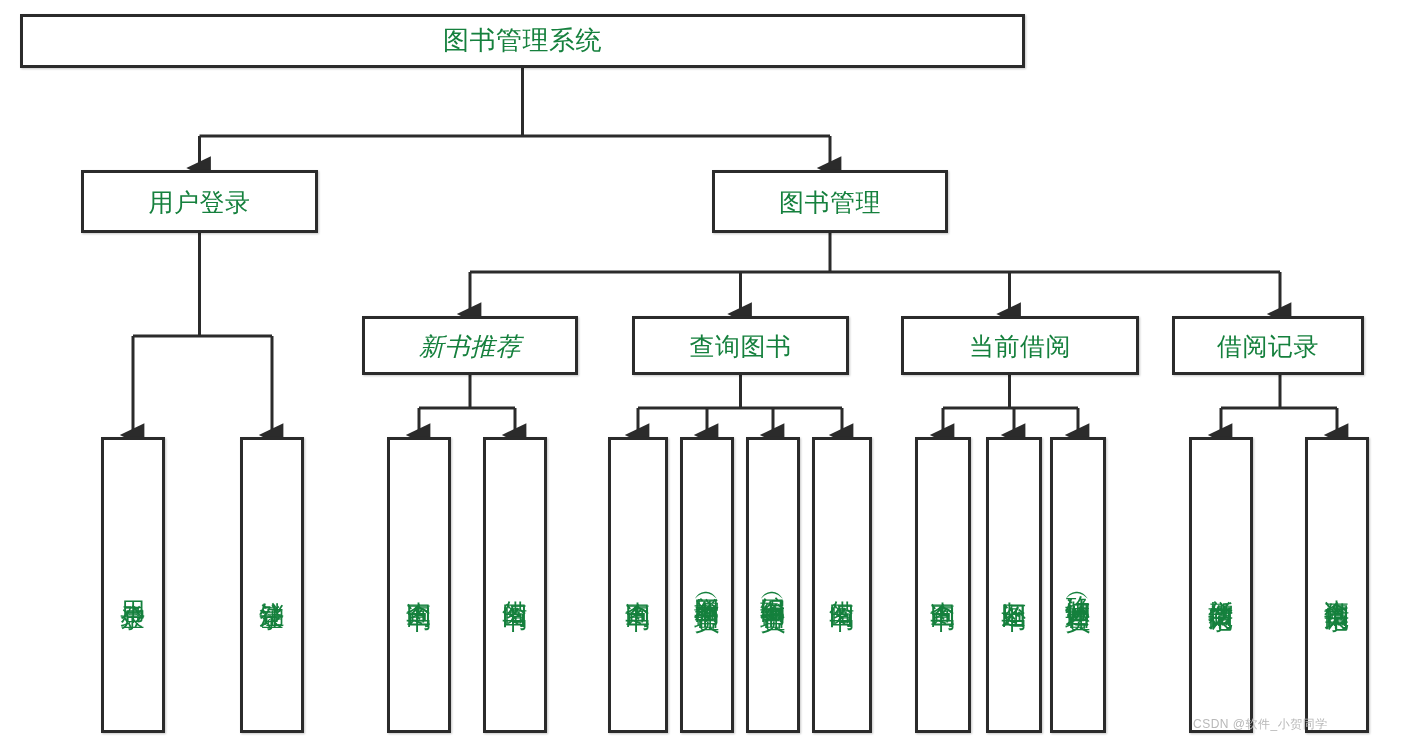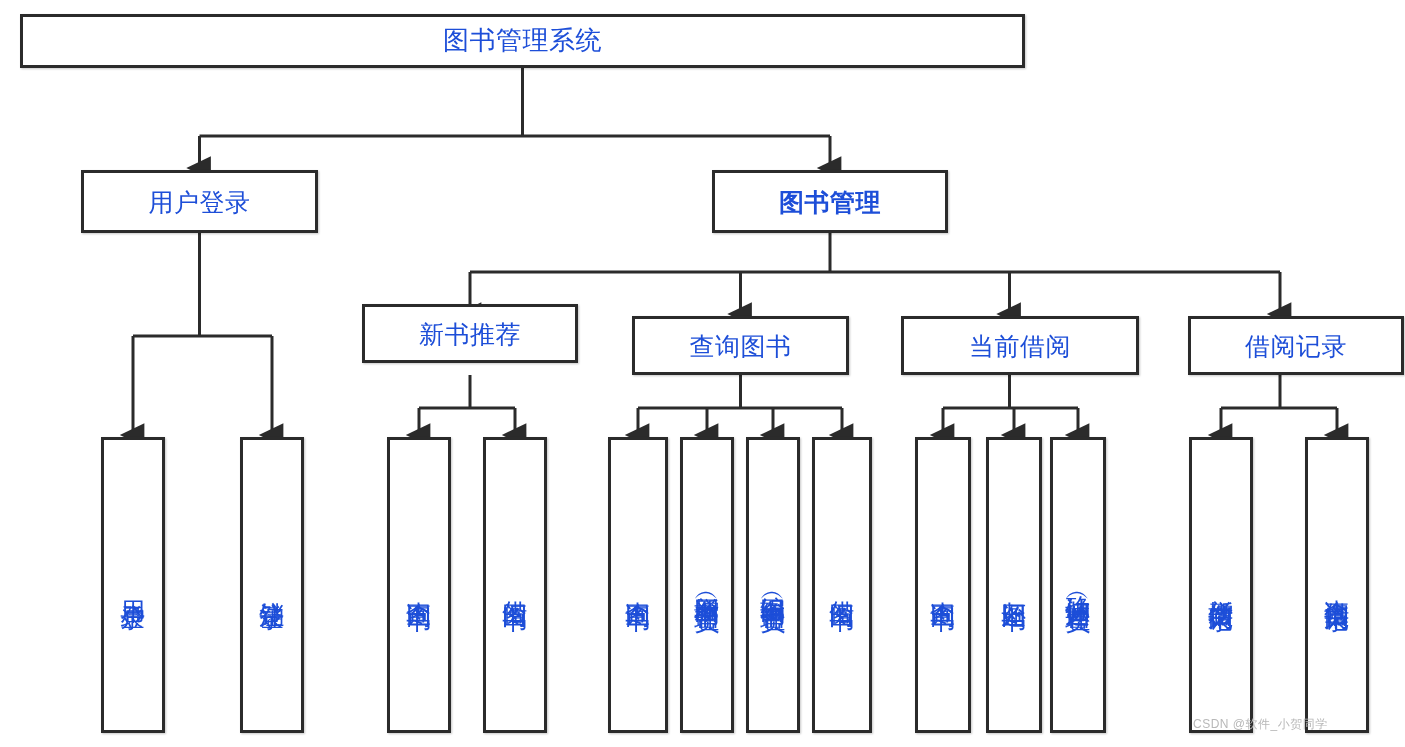--- a/index.html
+++ b/index.html
@@ -25,21 +25,21 @@
     pointer-events: none;
   }
   .node {
     position: absolute;
     box-sizing: border-box;
     border: 3px solid #2b2b2b;
     background: #ffffff;
     display: flex;
     align-items: center;
     justify-content: center;
-    color: #1d4ed8;
+    color: #15803d;
     box-shadow: 1px 1px 2px rgba(0,0,0,0.22);
   }
   .node .lbl {
     display: block;
     text-align: center;
     line-height: 1.12;
     letter-spacing: 0.5px;
   }
   
   .node.horiz .lbl {
@@ -118,33 +118,33 @@
       </g>
   </svg>
 
   <div id="nodes">
       <div class="node horiz root" style="left: 20px; top: 14px; width: 1005px; height: 54px;">
         <span class="lbl">图书管理系统</span>
       </div>
       <div class="node horiz" style="left: 81px; top: 170px; width: 237px; height: 63px;">
         <span class="lbl">用户登录</span>
       </div>
-      <div class="node horiz" style="left: 712px; top: 170px; width: 236px; height: 63px; font-weight: bold;">
+      <div class="node horiz" style="left: 712px; top: 170px; width: 236px; height: 63px;">
         <span class="lbl">图书管理</span>
       </div>
-      <div class="node horiz" style="left: 362px; top: 304px; width: 216px; height: 59px;">
+      <div class="node horiz" style="left: 362px; top: 316px; width: 216px; height: 59px; font-style: italic;">
         <span class="lbl">新书推荐</span>
       </div>
       <div class="node horiz" style="left: 632px; top: 316px; width: 217px; height: 59px;">
         <span class="lbl">查询图书</span>
       </div>
       <div class="node horiz" style="left: 901px; top: 316px; width: 238px; height: 59px;">
         <span class="lbl">当前借阅</span>
       </div>
-      <div class="node horiz" style="left: 1172px; top: 316px; width: 216px; height: 59px; margin-left: 16px;">
+      <div class="node horiz" style="left: 1172px; top: 316px; width: 192px; height: 59px;">
         <span class="lbl">借阅记录</span>
       </div>
       <div class="node vert" style="left: 101px; top: 437px; width: 64px; height: 296px;">
         <span class="lbl">用户登录</span>
       </div>
       <div class="node vert" style="left: 240px; top: 437px; width: 64px; height: 296px;">
         <span class="lbl">注销登录</span>
       </div>
       <div class="node vert" style="left: 387px; top: 437px; width: 64px; height: 296px;">
         <span class="lbl">查询图书</span>

